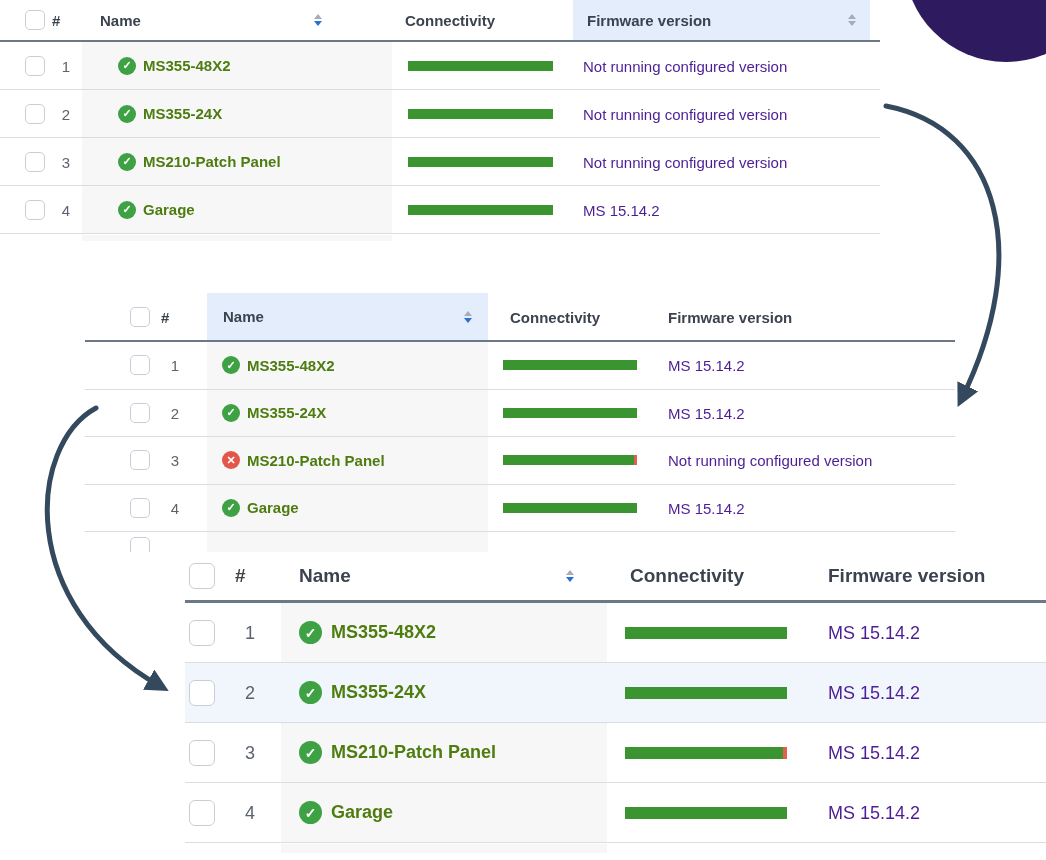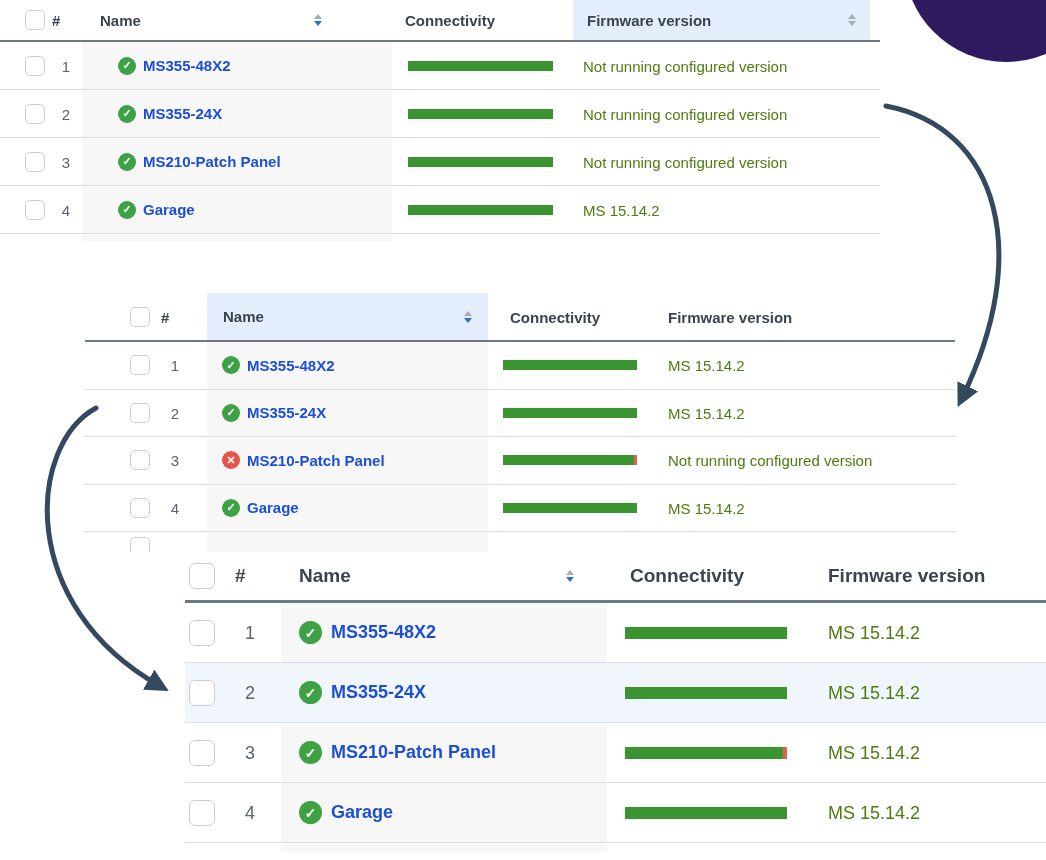--- a/index.html
+++ b/index.html
@@ -8,34 +8,34 @@
     background:#ffffff;
     font-family:"Liberation Sans", sans-serif;
     color:#4a5membre160;
   }
   .table{position:absolute;background:#fff;}
   .hdr{position:relative;box-sizing:border-box;border-bottom:2px solid #6d7887;}
   .row{position:relative;box-sizing:border-box;border-bottom:1px solid #dadee3;}
   .cell{position:absolute;top:50%;transform:translateY(-50%);white-space:nowrap;}
   .hlabel{font-weight:700;color:#3b434e;}
   .num{text-align:center;color:#5a636e;}
-  .fw{color:#4d7c0f;}
+  .fw{color:#4c1d95;}
   
   .cb{box-sizing:border-box;background:#fff;border:1.5px solid #c9ced6;border-radius:5px;}
   
   .namecell{position:absolute;top:0;bottom:0;background:#f7f7f8;display:flex;align-items:center;transform:none;}
   .hl-col{position:absolute;top:0;bottom:0;background:#e3edfb;display:flex;align-items:center;transform:none;}
   
   .status{display:inline-flex;align-items:center;justify-content:center;border-radius:50%;color:#fff;flex:none;}
   .status.ok{background:#3ea144;}
   .status.error{background:#e4564a;}
   .status.ok::before{content:"\2713";font-weight:700;}
   .status.error::before{content:"\2715";font-weight:700;}
   
-  .link{color:#1d4ed8;font-weight:700;text-decoration:none;}
+  .link{color:#4d7c0f;font-weight:700;text-decoration:none;}
   
   .bar{background:#3a9430;}
   .bar.tail::after{content:"";position:absolute;right:0;top:0;bottom:0;background:#e2604c;}
   
   .sort{display:inline-flex;flex-direction:column;gap:2px;}
   .sort i{width:0;height:0;border-left:4.5px solid transparent;border-right:4.5px solid transparent;}
   .sort .up{border-bottom:5.5px solid #a6adb6;}
   .sort .dn{border-top:5.5px solid #a6adb6;}
   .sort .dn.active{border-top-color:#2a6fd6;}
 

